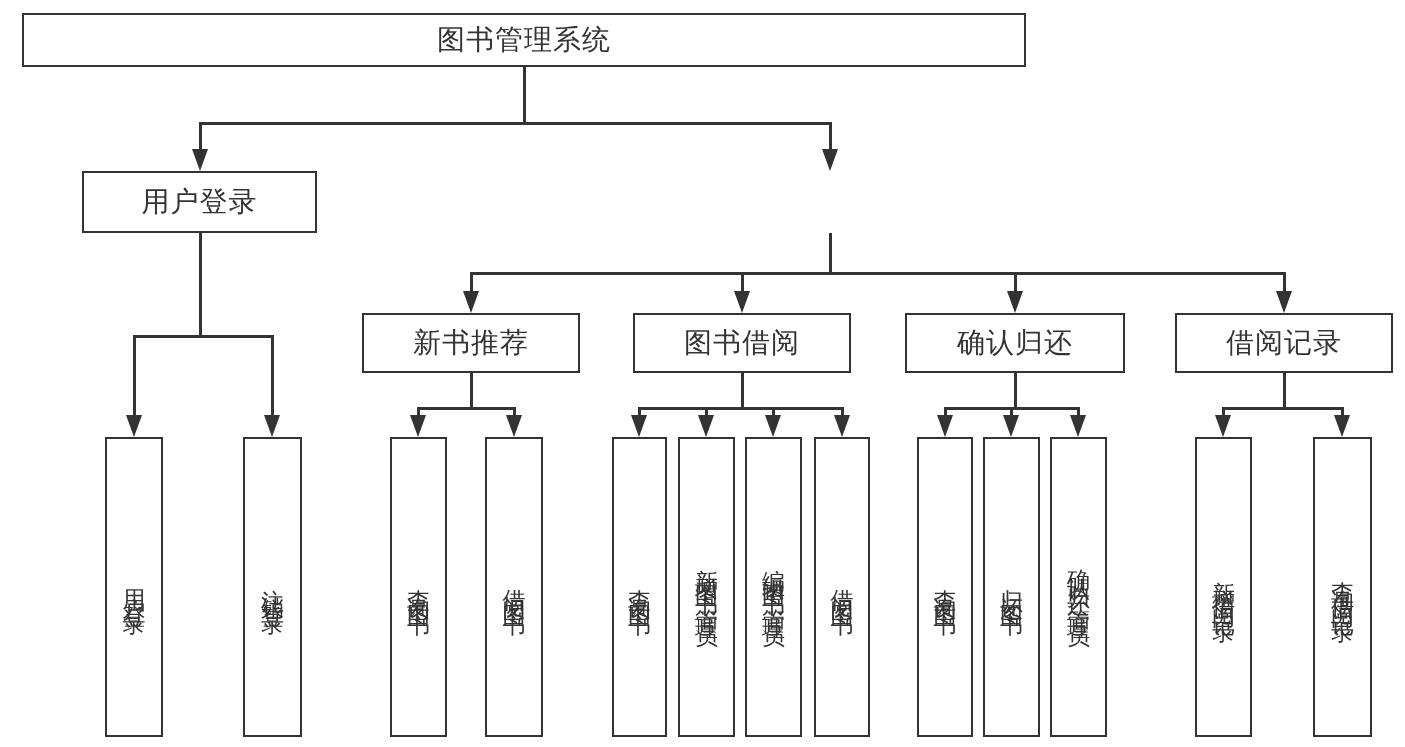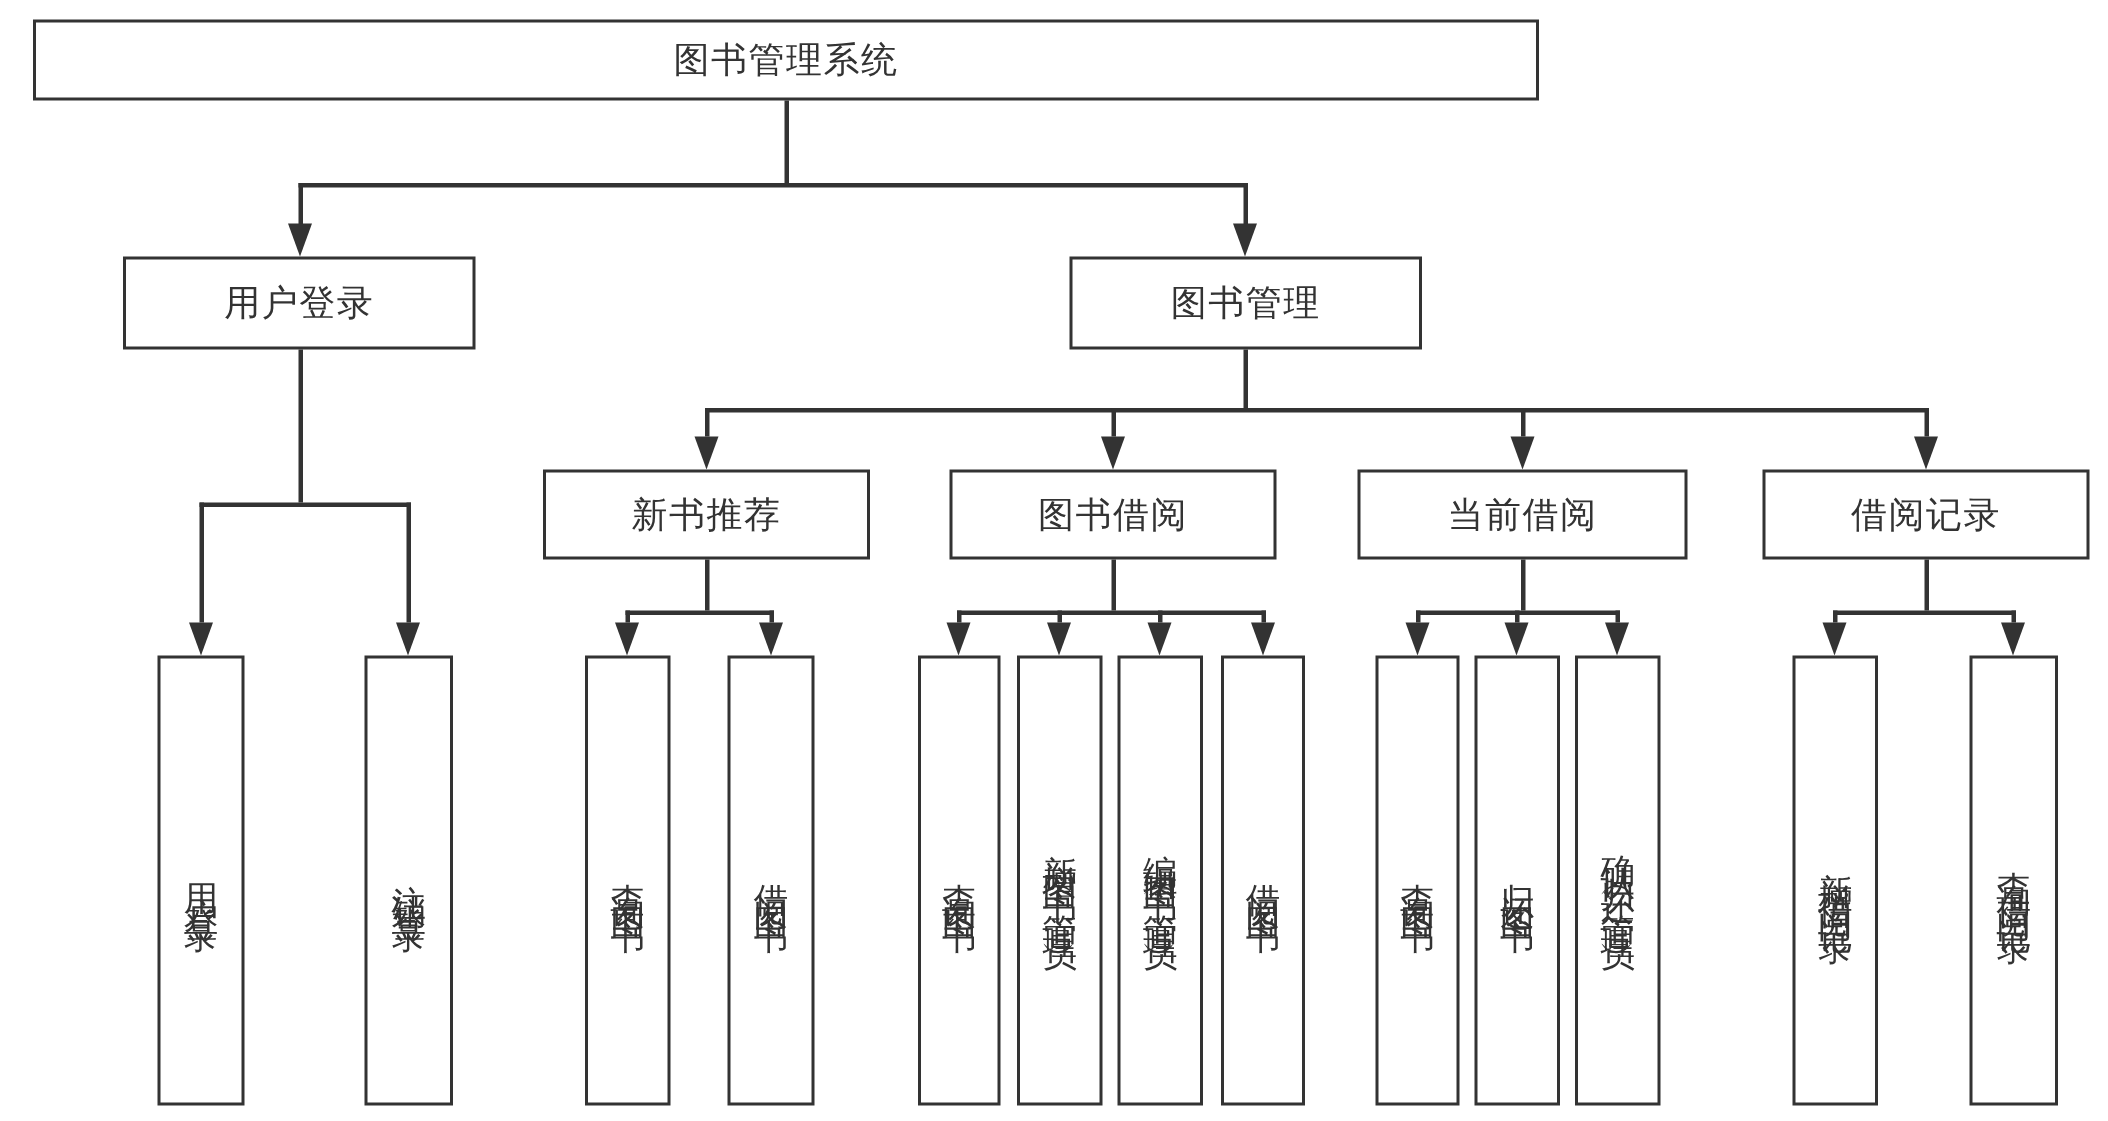--- a/index.html
+++ b/index.html
@@ -13,21 +13,21 @@
   .box{
     position:absolute;
     box-sizing:border-box;
     border:2.5px solid #333333;
     background:#ffffff;
     display:flex;
     align-items:center;
     justify-content:center;
     color:#333333;
   }
-  .hbox{font-size:24px;letter-spacing:1px;}
+  .hbox{font-size:28px;letter-spacing:1px;}
   .vbox{
     font-size:23px;
     writing-mode:vertical-rl;
     text-orientation:mixed;
     letter-spacing:8px;
     line-height:1;
     text-align:center;
   }
   .vline{position:absolute;width:3px;background:#333333;}
   .hline{position:absolute;height:3px;background:#333333;}
@@ -52,34 +52,31 @@
 <div id="canvas">
 
   <div class="box hbox" style="left:22px;top:13px;width:1004px;height:54px;">
     <span>图书管理系统</span>
   </div>
 
   <div class="box hbox" style="left:82px;top:171px;width:235px;height:62px;">
     <span>用户登录</span>
   </div>
 
-  <div class="box hbox" style="left:713px;top:171px;width:235px;height:62px;">
-    <span>图书管理</span>
-  </div>
 
   <div class="box hbox" style="left:362px;top:313px;width:218px;height:60px;">
     <span>新书推荐</span>
   </div>
 
   <div class="box hbox" style="left:633px;top:313px;width:218px;height:60px;">
     <span>图书借阅</span>
   </div>
 
   <div class="box hbox" style="left:905px;top:313px;width:220px;height:60px;">
-    <span>当前借阅</span>
+    <span>确认归还</span>
   </div>
 
   <div class="box hbox" style="left:1175px;top:313px;width:218px;height:60px;">
     <span>借阅记录</span>
   </div>
 
   <div class="box vbox" style="left:105px;top:437px;width:58px;height:300px;">
     <span>用户登录</span>
   </div>
 

